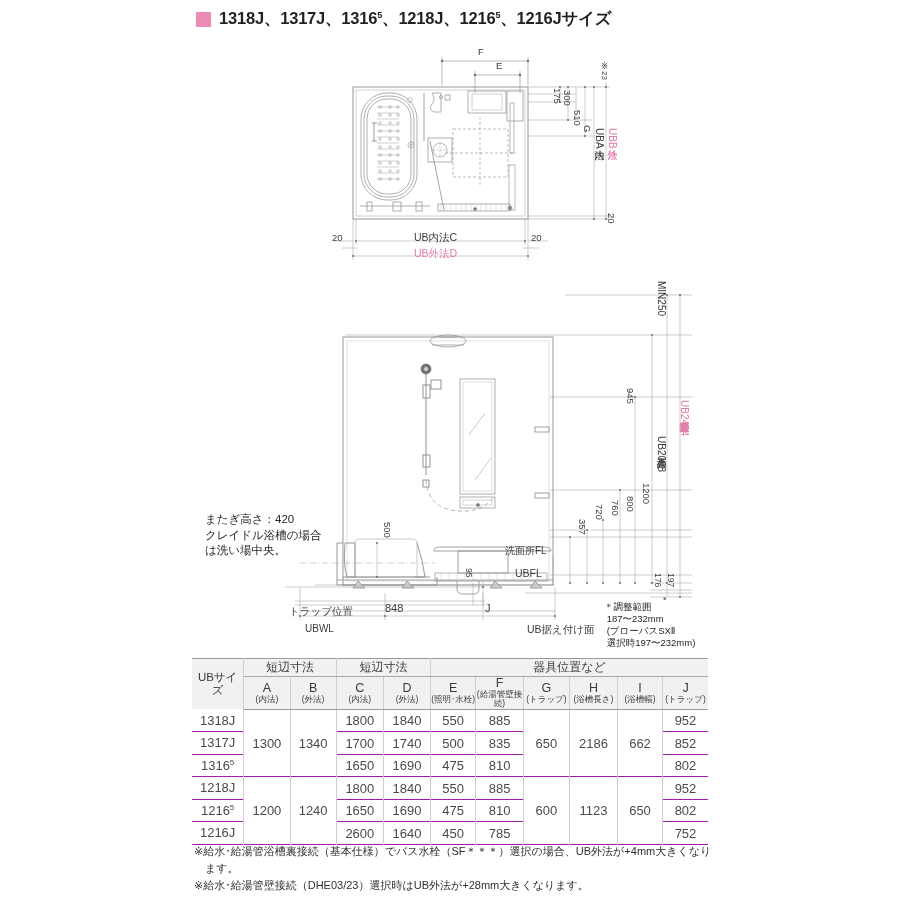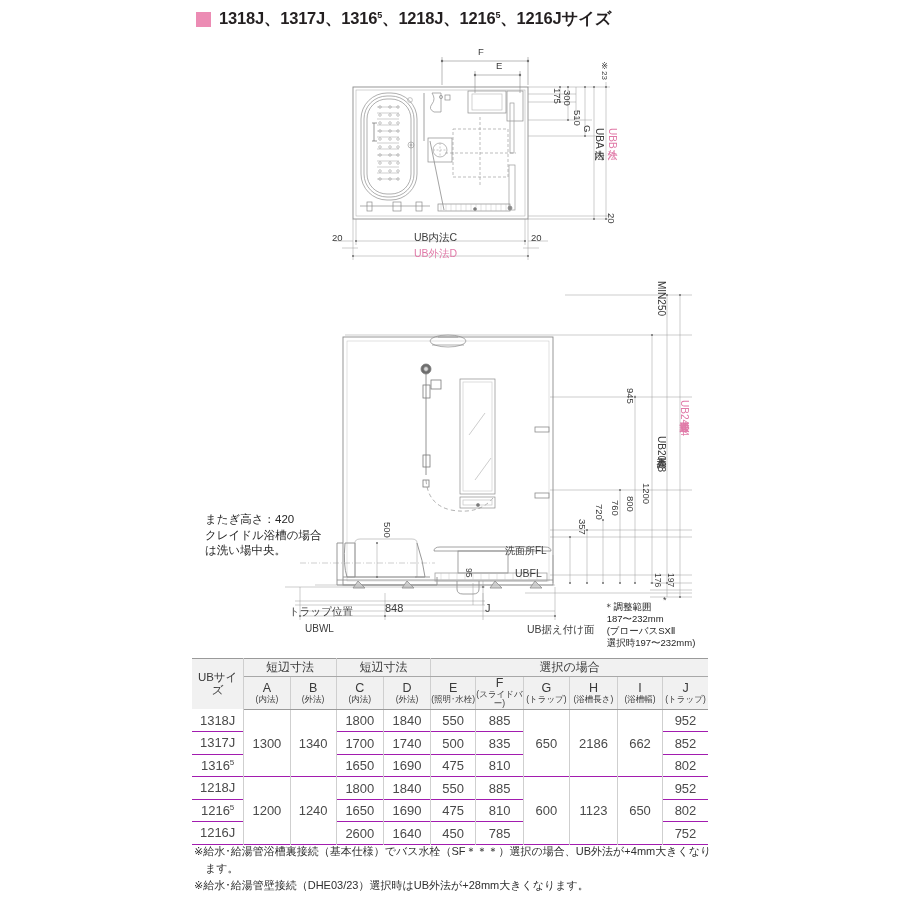--- a/index.html
+++ b/index.html
@@ -434,21 +434,21 @@
 
   <div class="tbl-wrap">
     <table class="spec">
       <thead>
         <tr>
           <th class="hdr-top topline" rowspan="2" style="width:52px;border-left:none;">
             <span class="hdr-ubsize">UBサイズ</span>
           </th>
           <th class="hdr-top topline midline" colspan="2" style="width:92px;">短辺寸法</th>
           <th class="hdr-top topline midline" colspan="2" style="width:94px;">短辺寸法</th>
-          <th class="hdr-top topline midline" colspan="6" style="width:278px;border-right:none;">選択の場合</th>
+          <th class="hdr-top topline midline" colspan="6" style="width:278px;border-right:none;">器具位置など</th>
         </tr>
         <tr>
           <th class="hdr-sub botline" style="width:46px;">
             <span class="big">A</span>
               <span class="small">(内法)</span>
           </th>
           <th class="hdr-sub botline" style="width:46px;">
             <span class="big">B</span>
               <span class="small">(外法)</span>
           </th>
@@ -459,21 +459,21 @@
           <th class="hdr-sub botline" style="width:47px;">
             <span class="big">D</span>
               <span class="small">(外法)</span>
           </th>
           <th class="hdr-sub botline" style="width:45px;">
             <span class="big">E</span>
               <span class="small">(照明･水栓)</span>
           </th>
           <th class="hdr-sub botline" style="width:48px;">
             <span class="big">F</span>
-              <span class="small">(スライドバー)</span>
+              <span class="small">(給湯管壁接続)</span>
           </th>
           <th class="hdr-sub botline" style="width:46px;">
             <span class="big">G</span>
               <span class="small">(トラップ)</span>
           </th>
           <th class="hdr-sub botline" style="width:48px;">
             <span class="big">H</span>
               <span class="small">(浴槽長さ)</span>
           </th>
           <th class="hdr-sub botline" style="width:45px;">

